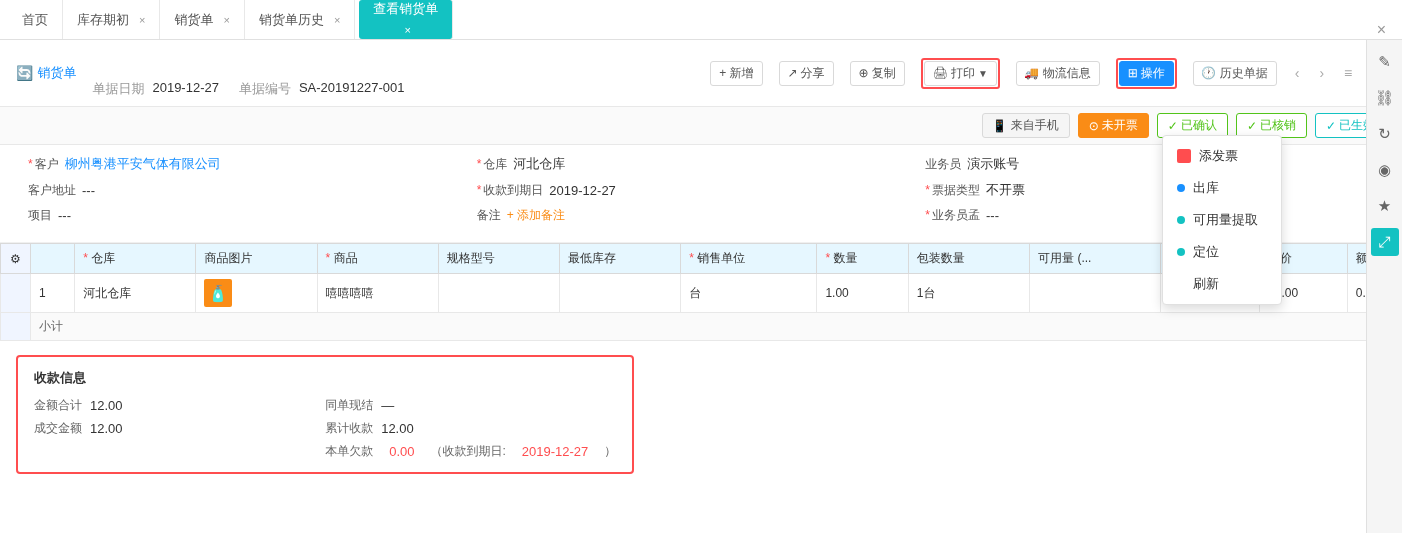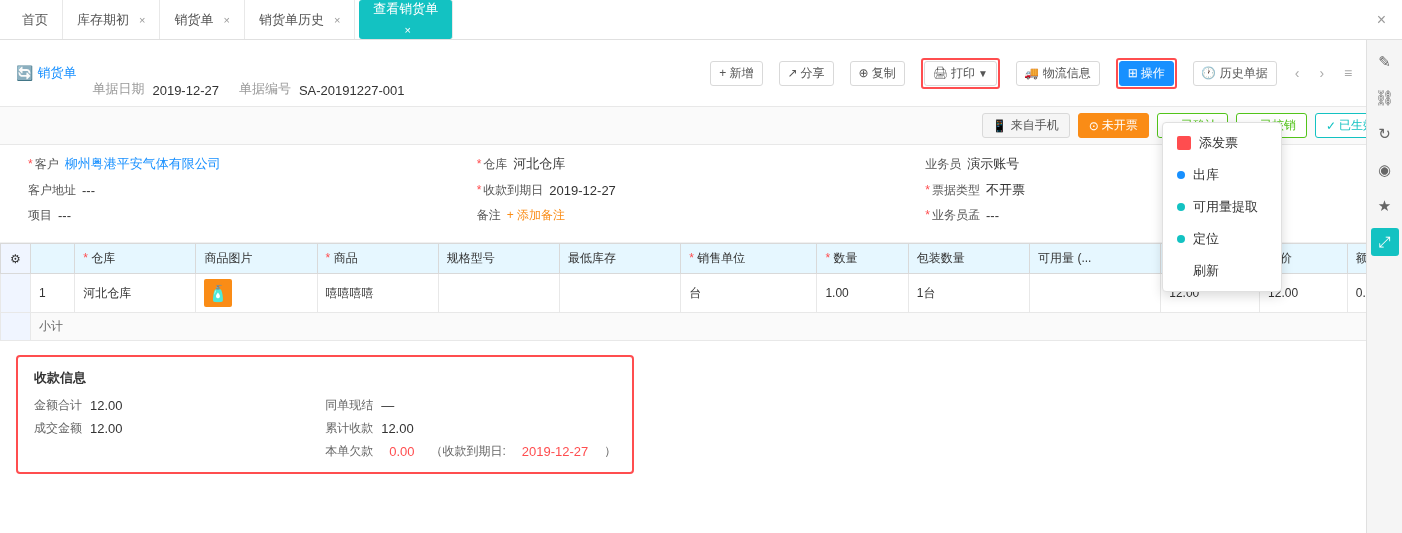--- a/index.html
+++ b/index.html
@@ -1,20 +1,20 @@
 <!DOCTYPE html>
 <html><head>
   <meta charset="utf-8">
   <style>
     * { box-sizing: border-box; margin: 0; padding: 0; }
     body { font-family: 'Microsoft YaHei', 'PingFang SC', Arial, sans-serif; font-size: 13px; background: #f0f2f5; color: #333; }
 
     
     .tab-bar {
-      display: flex; align-items: center; background: #fff;
+      display: flex; align-items: flex-end; background: #fff;
       border-bottom: 1px solid #e0e0e0; height: 40px; padding: 0 8px;
       position: relative;
     }
     .tab-item {
       display: flex; align-items: center; padding: 0 14px; height: 100%;
       cursor: pointer; font-size: 13px; color: #555; border-right: 1px solid #e8e8e8;
       white-space: nowrap; gap: 6px;
     }
     .tab-item.highlight {
       background: #13c2c2; color: #fff; border-radius: 3px; margin: 0 4px; flex-direction: column;
@@ -38,21 +38,21 @@
       display: flex; align-items: center; padding: 8px 16px;
       border-bottom: 1px solid #e8e8e8; background: #fff;
       justify-content: space-between;
     }
     .doc-title-area {
       display: flex; align-items: center; gap: 16px;
     }
     .doc-type-badge {
       display: flex; align-items: center; gap: 4px; color: #1890ff; font-size: 13px;
     }
-    .doc-meta { display: flex; align-items: flex-end; gap: 8px; color: #555; font-size: 13px; margin-top: 32px; }
+    .doc-meta { display: flex; align-items: flex-start; gap: 8px; color: #555; font-size: 13px; margin-top: 32px; }
     .doc-meta span { color: #333; }
 
     .doc-actions {
       display: flex; align-items: center; gap: 16px;
     }
     .action-btn {
       display: flex; align-items: center; gap: 3px;
       padding: 3px 8px; border: 1px solid #d9d9d9; border-radius: 3px;
       background: #fff; cursor: pointer; font-size: 12px; color: #555;
       white-space: nowrap;
@@ -159,21 +159,21 @@
       display: flex; flex-direction: column; align-items: center; padding: 8px 0; gap: 8px;
     }
     .sidebar-icon {
       width: 28px; height: 28px; display: flex; align-items: center; justify-content: center;
       cursor: pointer; border-radius: 3px; font-size: 15px; color: #666;
     }
     .sidebar-icon.active { background: #13c2c2; color: #fff; border-radius: 3px; }
 
     
     .dropdown-menu {
-      position: absolute; top: 82px; right: 120px; z-index: 100;
+      position: absolute; top: 95px; right: 120px; z-index: 100;
       background: #fff; border: 1px solid #e0e0e0; border-radius: 4px;
       box-shadow: 0 4px 12px rgba(0,0,0,0.15); min-width: 120px;
       padding: 4px 0;
     }
     .dropdown-item {
       display: flex; align-items: center; gap: 8px;
       padding: 7px 14px; cursor: pointer; font-size: 13px; color: #333;
     }
     .dropdown-dot {
       width: 8px; height: 8px; border-radius: 50%;

